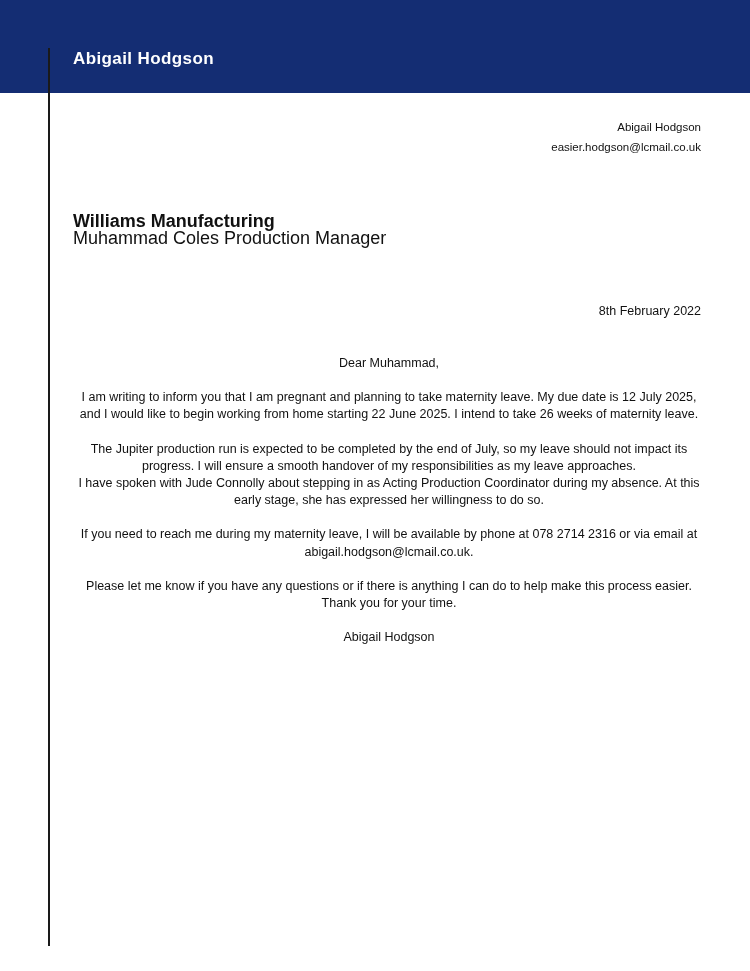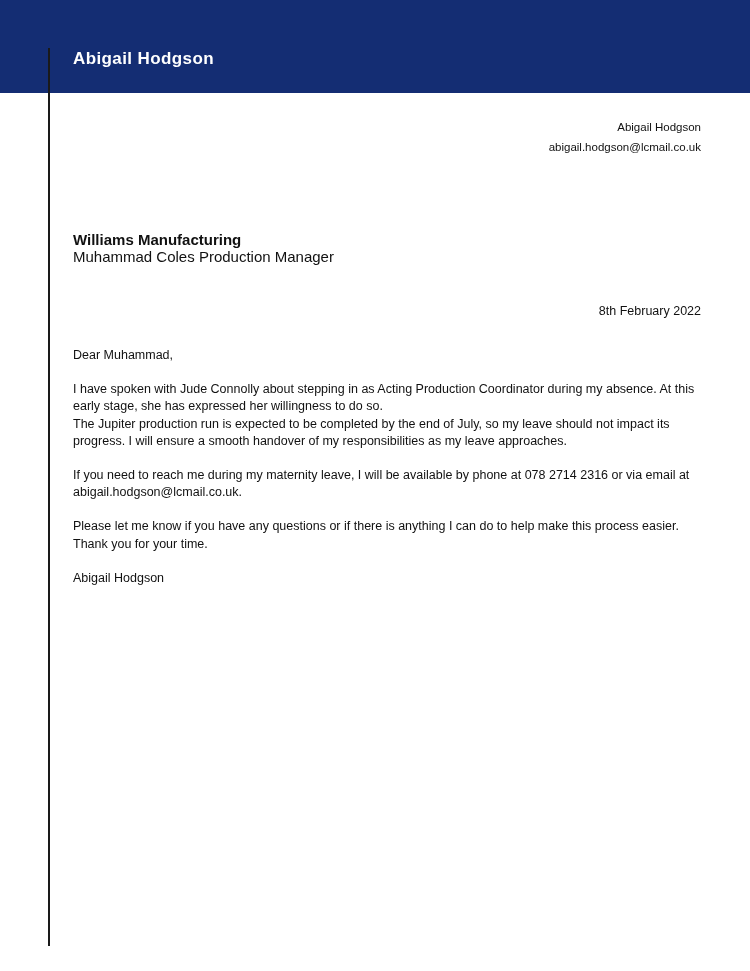--- a/index.html
+++ b/index.html
@@ -3,52 +3,53 @@
   <meta charset="utf-8">
   <style>
     html, body { margin: 0; padding: 0; background: #ffffff; }
     body { width: 750px; height: 971px; position: relative; overflow: hidden;
            font-family: "Liberation Sans", sans-serif; color: #111111; }
     .header-band { position: absolute; left: 0; top: 0; width: 750px; height: 93px; background: #142d73; }
     .header-name { position: absolute; left: 73px; top: 49px; font-size: 17px; font-weight: bold;
                    color: #ffffff; letter-spacing: 0.4px; }
     .vrule { position: absolute; left: 48px; top: 48px; width: 2px; height: 898px; background: #1a1a1a; }
     .sender { position: absolute; right: 49px; top: 118px; text-align: right; font-size: 11.5px; line-height: 19.7px; }
-    .recipient { position: absolute; left: 73px; top: 213px; font-size: 15px; line-height: 17px; margin-top: 18px; }
+    .recipient { position: absolute; left: 73px; top: 213px; font-size: 18px; line-height: 17px; }
     .recipient .company { font-weight: bold; }
     .date { position: absolute; right: 49px; top: 304px; font-size: 12.5px; }
-    .body-text { position: absolute; left: 73px; top: 347px; width: 632px; font-size: 12.5px; line-height: 17.2px; }
+    .body-text { position: absolute; left: 73px; top: 355px; width: 632px; font-size: 12.5px; line-height: 17.2px; text-align: center; }
     .body-text p { margin: 0 0 17px 0; }
     .body-text .line { display: block; }
   </style>
 </head>
 <body>
 
 <div class="header-band">
   <div class="header-name">Abigail Hodgson</div>
 </div>
 
 <div class="vrule"></div>
 
 <div class="sender">
   <div>Abigail Hodgson</div>
-  <div>abigail.hodgson@lcmail.co.uk</div>
+  <div>easier.hodgson@lcmail.co.uk</div>
 </div>
 
 <div class="recipient">
   <div class="company">Williams Manufacturing</div>
   <div>Muhammad Coles Production Manager</div>
 </div>
 
 <div class="date">8th February 2022</div>
 
 <div class="body-text">
   <p>Dear Muhammad,</p>
+  <p>I am writing to inform you that I am pregnant and planning to take maternity leave. My due date is 12 July 2025, and I would like to begin working from home starting 22 June 2025. I intend to take 26 weeks of maternity leave.</p>
   <p>
+    <span class="line">The Jupiter production run is expected to be completed by the end of July, so my leave should not impact its progress. I will ensure a smooth handover of my responsibilities as my leave approaches.</span>
     <span class="line">I have spoken with Jude Connolly about stepping in as Acting Production Coordinator during my absence. At this early stage, she has expressed her willingness to do so.</span>
-    <span class="line">The Jupiter production run is expected to be completed by the end of July, so my leave should not impact its progress. I will ensure a smooth handover of my responsibilities as my leave approaches.</span>
   </p>
   <p>If you need to reach me during my maternity leave, I will be available by phone at 078 2714 2316 or via email at abigail.hodgson@lcmail.co.uk.</p>
   <p>Please let me know if you have any questions or if there is anything I can do to help make this process easier. Thank you for your time.</p>
   <p>
     <span class="line">Abigail Hodgson</span>
   </p>
 </div>
 
 </body></html>

